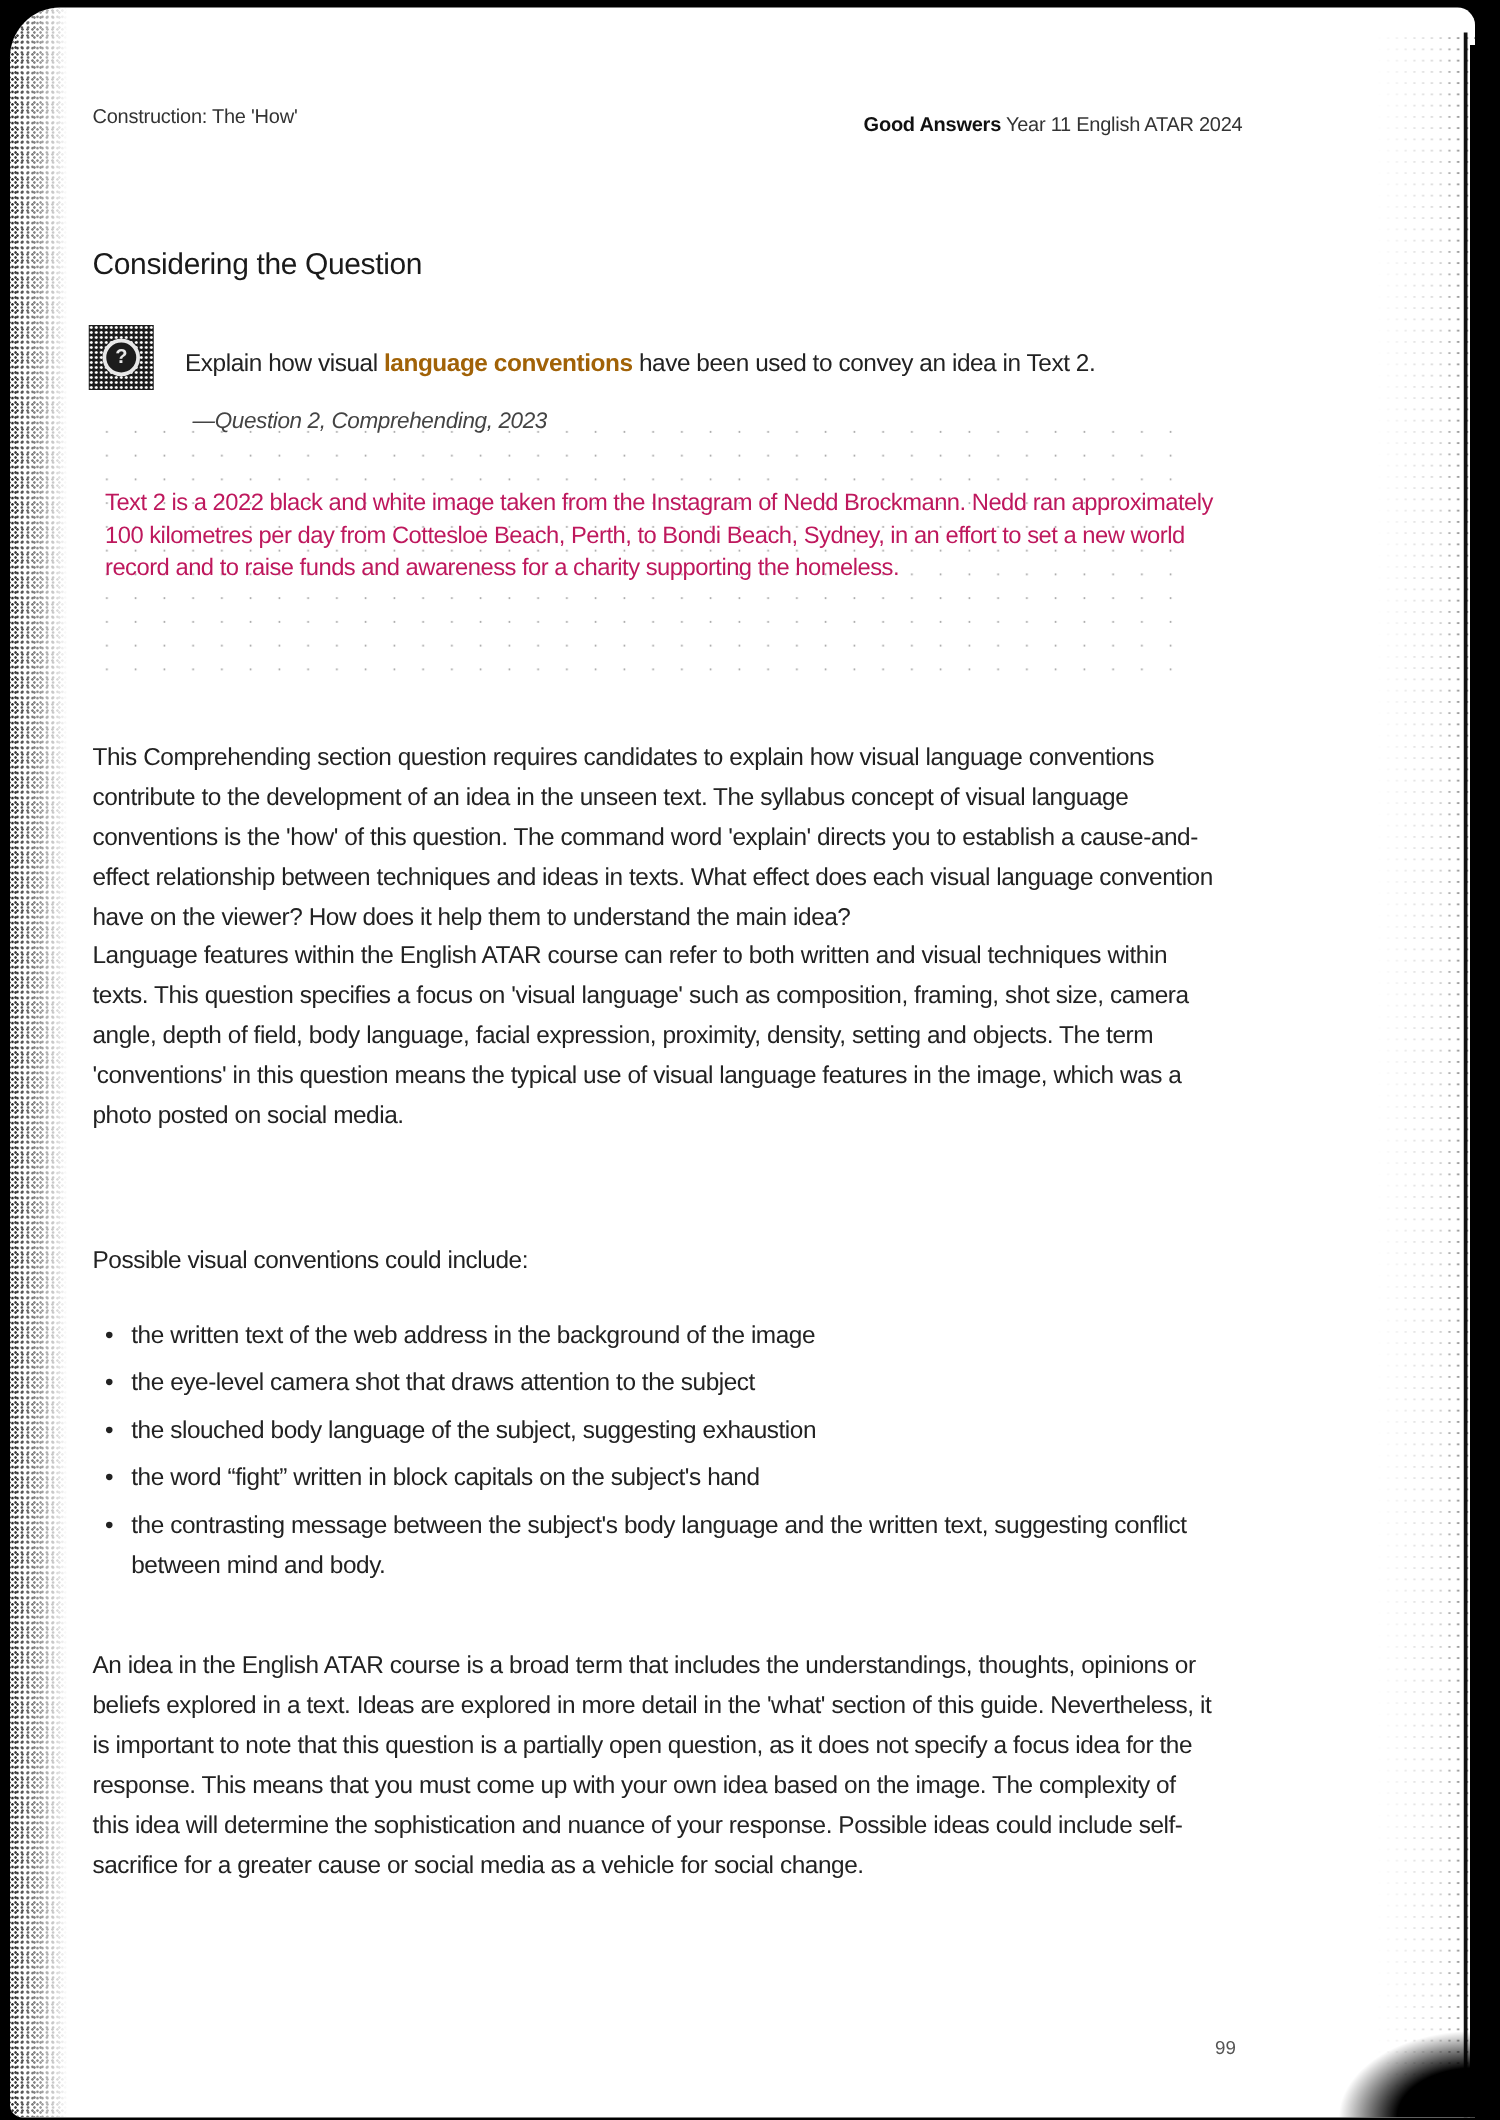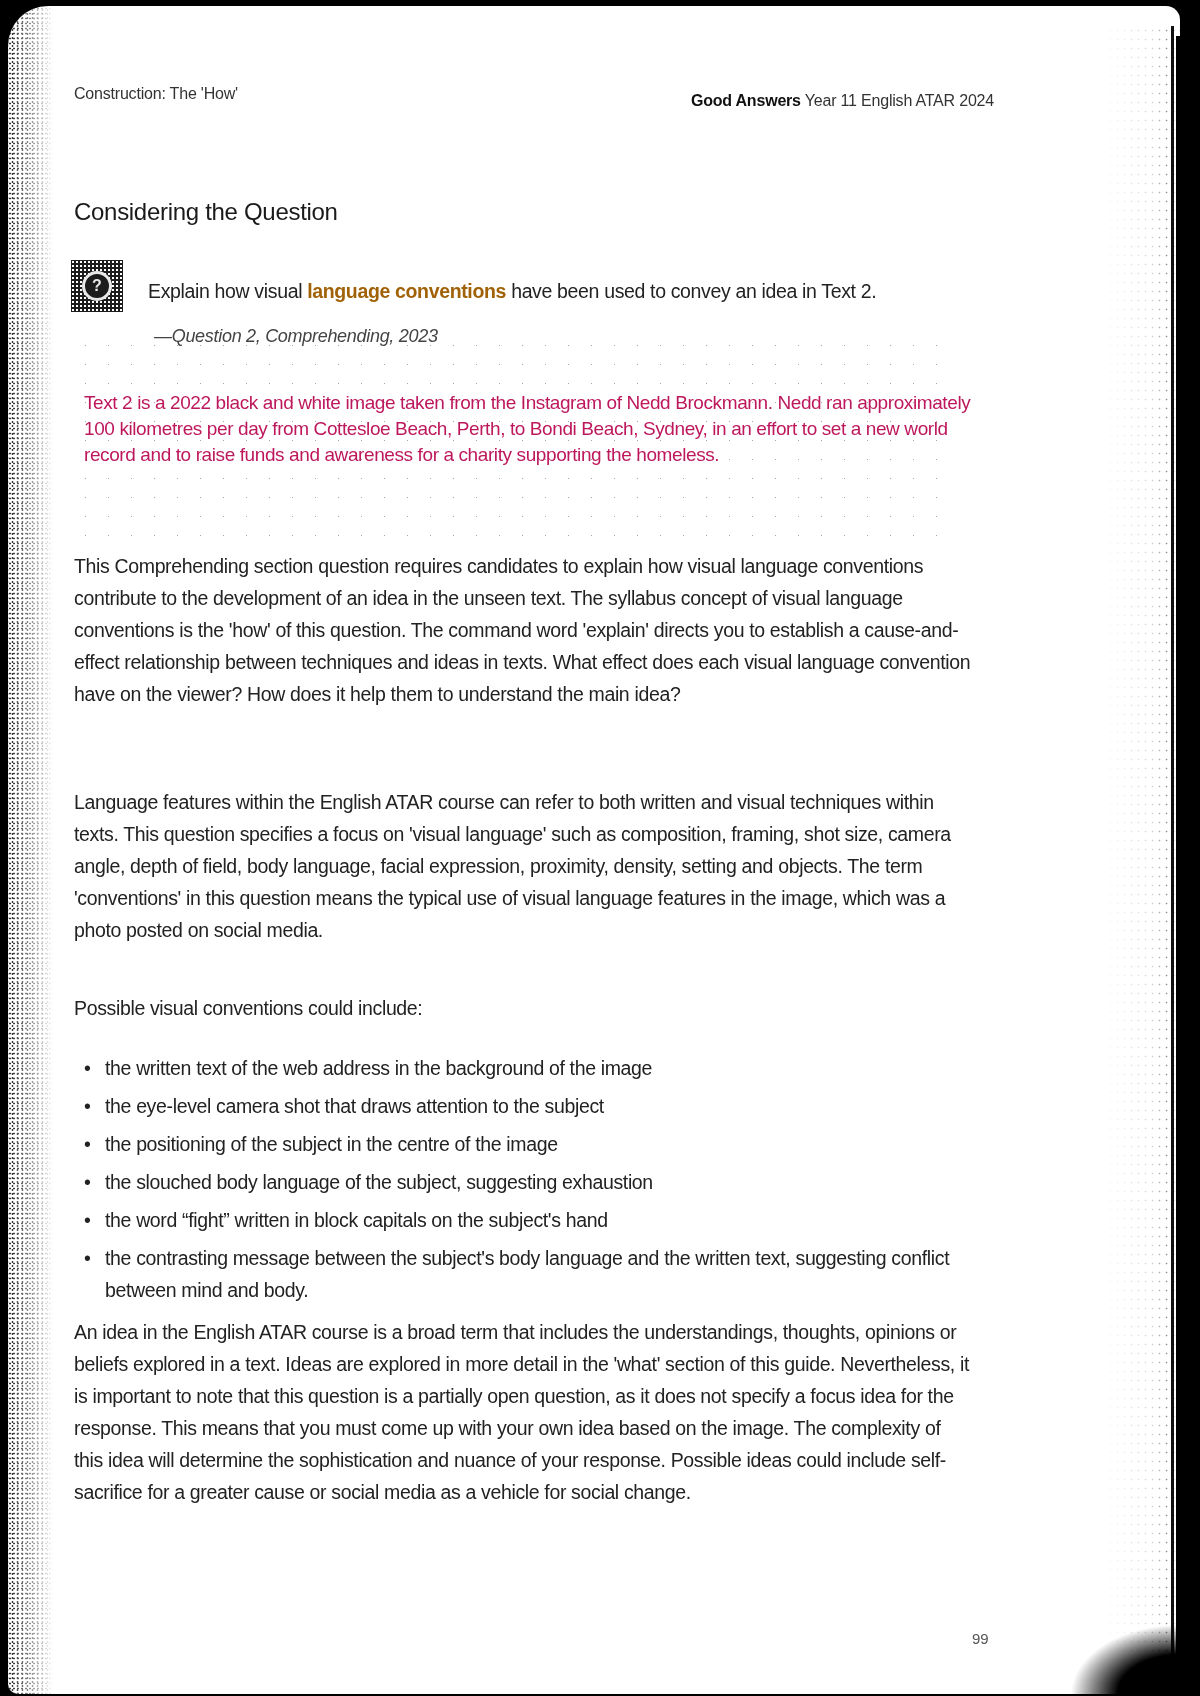--- a/index.html
+++ b/index.html
@@ -93,22 +93,22 @@
     .dots {
       position: absolute; left: 66px; top: 330px; width: 880px; height: 210px;
       background: radial-gradient(circle, #000 0.6px, transparent 1px) 0 0/23px 19px;
       opacity: 0.35; pointer-events: none;
     }
     .body {
       position: absolute; left: 66px; width: 900px;
       font-size: 19.5px; color: #222; line-height: 32px; letter-spacing: -0.35px;
       margin: 0;
     }
-    .p1 { top: 544px; }
-    .p2 { top: 780px; }
+    .p1 { top: 584px; }
+    .p2 { top: 742px; }
     .p3 { top: 986px; }
     .bullets {
       position: absolute; left: 66px; top: 1036px; width: 900px;
       margin: 10px; padding: 0; list-style: none;
       font-size: 19.5px; color: #222; line-height: 32px; letter-spacing: -0.35px;
     }
     .bullets li { position: relative; padding-left: 21px; margin-bottom: 6px; }
     .bullets li::before {
       content: "\2022"; position: absolute; left: 0; top: 0; color: #222;
     }
@@ -147,21 +147,20 @@
   <div class="dots"></div>
   <div class="context-box">Text 2 is a 2022 black and white image taken from the Instagram of Nedd Brockmann. Nedd ran approximately 100 kilometres per day from Cottesloe Beach, Perth, to Bondi Beach, Sydney, in an effort to set a new world record and to raise funds and awareness for a charity supporting the homeless.</div>
 
   <p class="body p1">This Comprehending section question requires candidates to explain how visual language conventions contribute to the development of an idea in the unseen text. The syllabus concept of visual language conventions is the 'how' of this question. The command word 'explain' directs you to establish a cause-and-effect relationship between techniques and ideas in texts. What effect does each visual language convention have on the viewer? How does it help them to understand the main idea?</p>
   <p class="body p2">Language features within the English ATAR course can refer to both written and visual techniques within texts. This question specifies a focus on 'visual language' such as composition, framing, shot size, camera angle, depth of field, body language, facial expression, proximity, density, setting and objects. The term 'conventions' in this question means the typical use of visual language features in the image, which was a photo posted on social media.</p>
   <p class="body p3">Possible visual conventions could include:</p>
 
   <ul class="bullets">
     <li>the written text of the web address in the background of the image</li>
     <li>the eye-level camera shot that draws attention to the subject</li>
-    <li>the positioning of the subject in the centre of the image</li>
     <li>the slouched body language of the subject, suggesting exhaustion</li>
     <li>the word “fight” written in block capitals on the subject's hand</li>
     <li>the contrasting message between the subject's body language and the written text, suggesting conflict between mind and body.</li>
   </ul>
 
   <p class="body p4">An idea in the English ATAR course is a broad term that includes the understandings, thoughts, opinions or beliefs explored in a text. Ideas are explored in more detail in the 'what' section of this guide. Nevertheless, it is important to note that this question is a partially open question, as it does not specify a focus idea for the response. This means that you must come up with your own idea based on the image. The complexity of this idea will determine the sophistication and nuance of your response. Possible ideas could include self-sacrifice for a greater cause or social media as a vehicle for social change.</p>
 
   <div class="page-number">99</div>
 </div>
 

